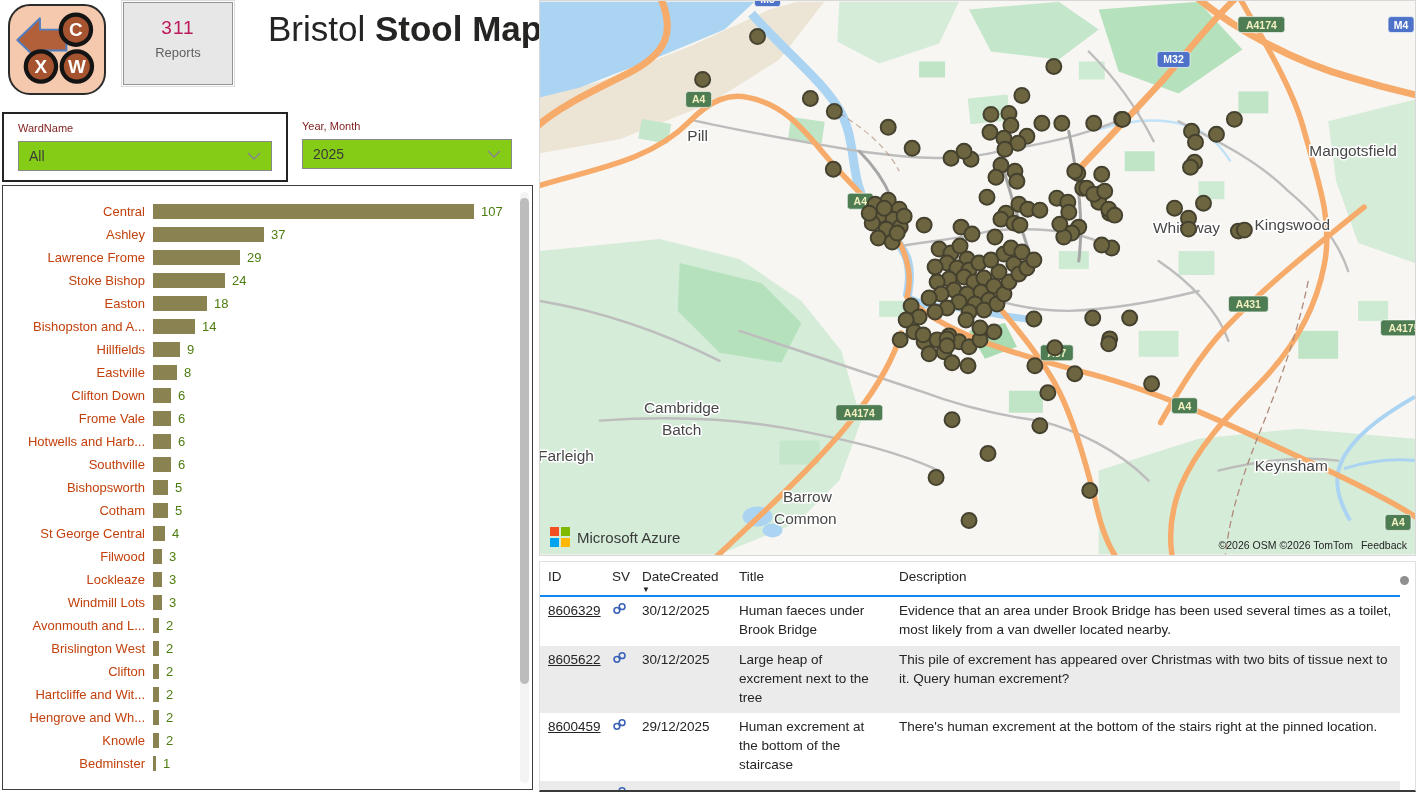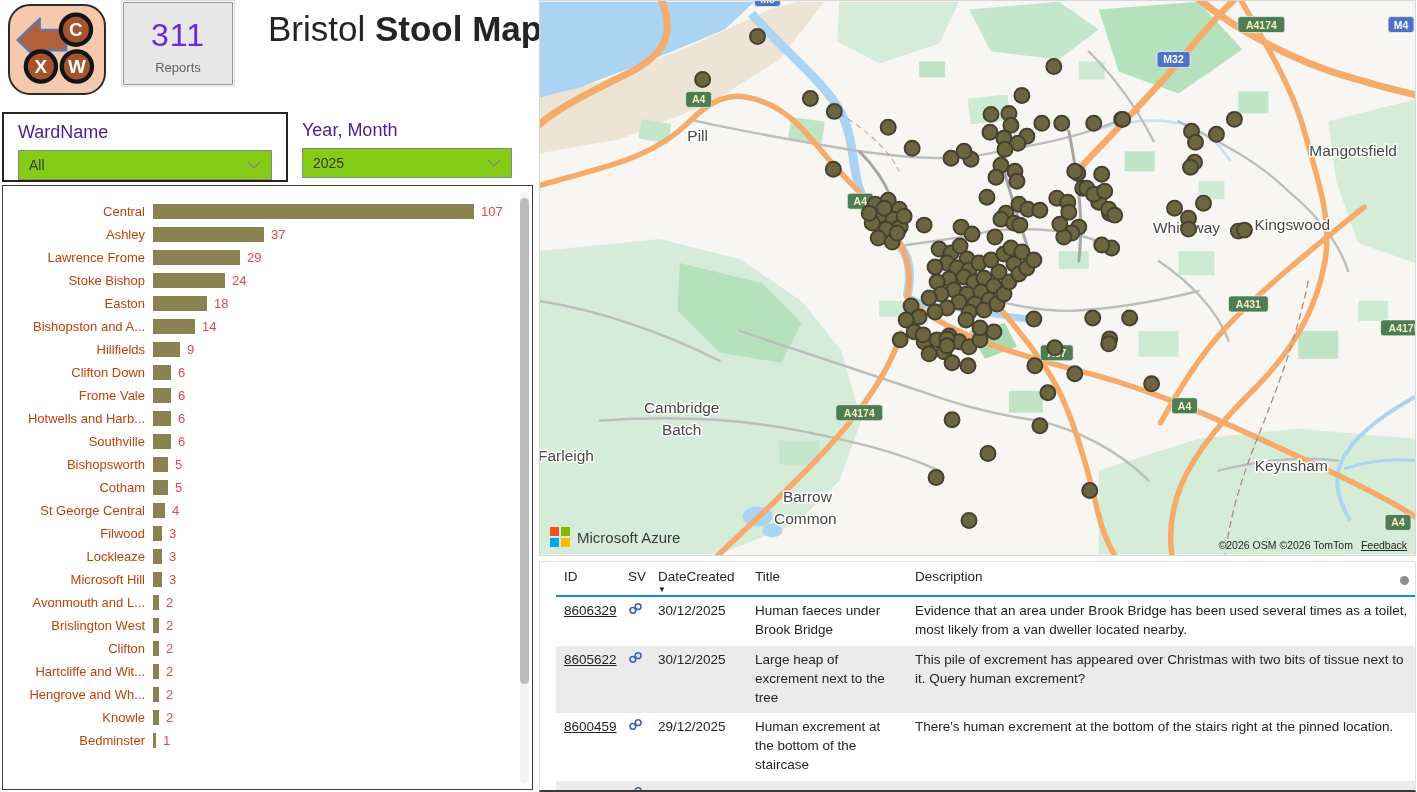--- a/index.html
+++ b/index.html
@@ -7,68 +7,68 @@
     font-family:"Liberation Sans", sans-serif; color:#252423; }
   .stage { position:relative; width:1417px; height:792px; background:#fff; }
 
   
   .logo { position:absolute; left:8px; top:4px; width:98px; height:91px;
     background:#f4c9ae; border:2px solid #2b2b2b; border-radius:22px; }
   .logo svg { width:100%; height:100%; display:block; }
   .report-card { position:absolute; left:123px; top:2px; width:110px; height:83px;
     background:#e7e7e7; border:1px solid #949494; outline:1px solid #dcdcdc; outline-offset:1px;
     text-align:center; }
-  .report-value { font-size:32px; color:#6d28d9; margin-top:14px; letter-spacing:1px; }
+  .report-value { font-size:19px; color:#be185d; margin-top:14px; letter-spacing:1px; }
   .report-label { font-size:13px; color:#5f5f5f; margin-top:6px; }
   .main-title { position:absolute; left:268px; top:9px; font-size:35px; color:#252423; font-weight:400; }
   .main-title b { font-weight:700; }
 
   
   .slicer { position:absolute; padding:8px 14px 0 14px; }
   .slicer.ward { left:2px; top:112px; width:286px; height:70px; border:2px solid #252423; }
   .slicer.period { left:298px; top:112px; width:228px; height:70px; padding-left:4px; }
-  .slicer-label { font-size:18px; color:#4c1d95; }
+  .slicer-label { font-size:11px; color:#7f1d1d; }
   .dropdown { margin-top:7px; height:30px; border:1px solid #8a8886; background:#84cc16;
     display:flex; align-items:center; justify-content:space-between; padding:0 10px;
     font-size:14px; color:#3b3a39; cursor:pointer; }
   .chev { width:14px; height:8px; }
   .chev polyline { fill:none; stroke:#8a8886; stroke-width:1.5; }
 
   
   .chart-panel { position:absolute; left:2px; top:185px; width:531px; height:605px;
     border:1px solid #3d3d3d; background:#fff; }
   .bar-rows { position:absolute; left:4px; top:14px; right:26px; bottom:8px; }
   .bar-row { height:23px; display:flex; align-items:center; }
   .bar-label { width:146px; flex:0 0 146px; text-align:right; padding-right:8px;
     font-size:13px; color:#c2410c; white-space:nowrap; overflow:hidden; }
   .bar { height:15px; background:var(--bar-color,#8b8252); }
-  .bar-val { margin-left:7px; font-size:13px; color:#ef4444; }
+  .bar-val { margin-left:7px; font-size:13px; color:#4d7c0f; }
   .chart-scroll-track { position:absolute; right:3px; top:6px; bottom:6px; width:9px;
     background:#f4f4f4; border-radius:5px; }
   .chart-scroll-thumb { position:absolute; right:3px; top:12px; width:9px; height:486px;
     background:#bcbcbc; border-radius:5px; }
 
   
   .map-panel { position:absolute; left:539px; top:0px; width:877px; height:556px;
     border:1px solid #d8d8d8; overflow:hidden; background:#f7f6f2; }
   .map-panel svg.mapcanvas { display:block; }
   .map-label { font-size:15.5px; font-weight:500; fill:#474747; stroke:#ffffff;
     stroke-width:3px; paint-order:stroke; text-anchor:middle; }
   .badge-text { font-size:10.5px; font-weight:bold; text-anchor:middle; }
   .report-dot { stroke-width:2px; }
   .azure-brand { position:absolute; left:10px; bottom:8px; display:flex; align-items:center; gap:7px; }
   .ms-squares { width:20px; height:20px; display:grid; grid-template-columns:9px 9px; grid-gap:2px; }
   .ms-squares i { width:9px; height:9px; display:block; }
   .azure-text { font-size:15px; color:#3a3a3a; }
   .map-attribution { position:absolute; right:8px; bottom:4px; font-size:10.5px; color:#252525; }
-  .map-attribution .fb { text-decoration:underline; margin-left:8px; cursor:pointer; }
+  .map-attribution .fb { margin-left:8px; cursor:pointer; }
 
   
   .table-panel { position:absolute; left:539px; top:561px; width:877px; height:231px;
-    border:1px solid #e0e0e0; border-bottom:2px solid #3a3a3a; overflow:hidden; background:#fff;padding-left:16px; }
+    border:1px solid #e0e0e0; border-bottom:2px solid #3a3a3a; overflow:hidden; background:#fff; }
   table.data-table { width:860px; border-collapse:collapse; table-layout:fixed;
     font-size:13.5px; color:#252423; }
   .data-table th { text-align:left; font-weight:400; padding:7px 8px 1px 8px;
     border-bottom:2px solid var(--header-line,#0f86f0); vertical-align:top; font-size:13.5px; }
   .data-table td { padding:5px 8px 6px 8px; vertical-align:top; line-height:1.4; }
   .data-table tbody tr:nth-child(even) { background:#ebebeb; }
   .sort-arrow { display:block; font-size:8px; line-height:8px; color:#252423; margin-top:2px; }
   a.id-link { color:#252423; text-decoration:underline; }
   svg.link-ico circle { fill:none; stroke:#3a62b8; stroke-width:1.7; }
   svg.link-ico path { stroke:#3a62b8; stroke-width:1.7; }
@@ -156,20 +156,25 @@
           <span class="bar-label">Bishopston and A...</span>
           <div class="bar" style="width: 42px;"></div>
           <span class="bar-val">14</span>
         </div>
         <div class="bar-row">
           <span class="bar-label">Hillfields</span>
           <div class="bar" style="width: 27px;"></div>
           <span class="bar-val">9</span>
         </div>
         <div class="bar-row">
+          <span class="bar-label">Eastville</span>
+          <div class="bar" style="width: 24px;"></div>
+          <span class="bar-val">8</span>
+        </div>
+        <div class="bar-row">
           <span class="bar-label">Clifton Down</span>
           <div class="bar" style="width: 18px;"></div>
           <span class="bar-val">6</span>
         </div>
         <div class="bar-row">
           <span class="bar-label">Frome Vale</span>
           <div class="bar" style="width: 18px;"></div>
           <span class="bar-val">6</span>
         </div>
         <div class="bar-row">
@@ -201,21 +206,21 @@
           <span class="bar-label">Filwood</span>
           <div class="bar" style="width: 9px;"></div>
           <span class="bar-val">3</span>
         </div>
         <div class="bar-row">
           <span class="bar-label">Lockleaze</span>
           <div class="bar" style="width: 9px;"></div>
           <span class="bar-val">3</span>
         </div>
         <div class="bar-row">
-          <span class="bar-label">Microsoft Hill</span>
+          <span class="bar-label">Windmill Lots</span>
           <div class="bar" style="width: 9px;"></div>
           <span class="bar-val">3</span>
         </div>
         <div class="bar-row">
           <span class="bar-label">Avonmouth and L...</span>
           <div class="bar" style="width: 6px;"></div>
           <span class="bar-val">2</span>
         </div>
         <div class="bar-row">
           <span class="bar-label">Brislington West</span>

